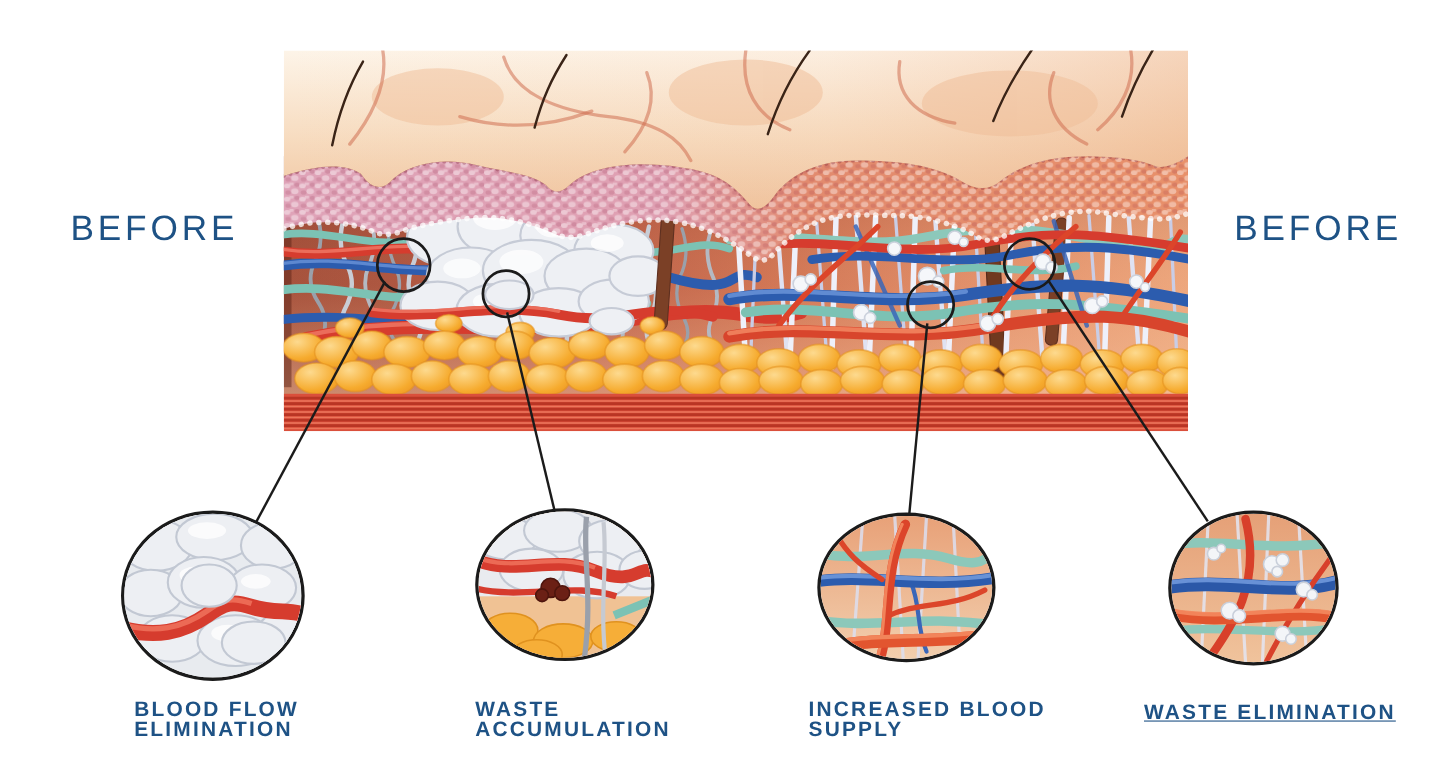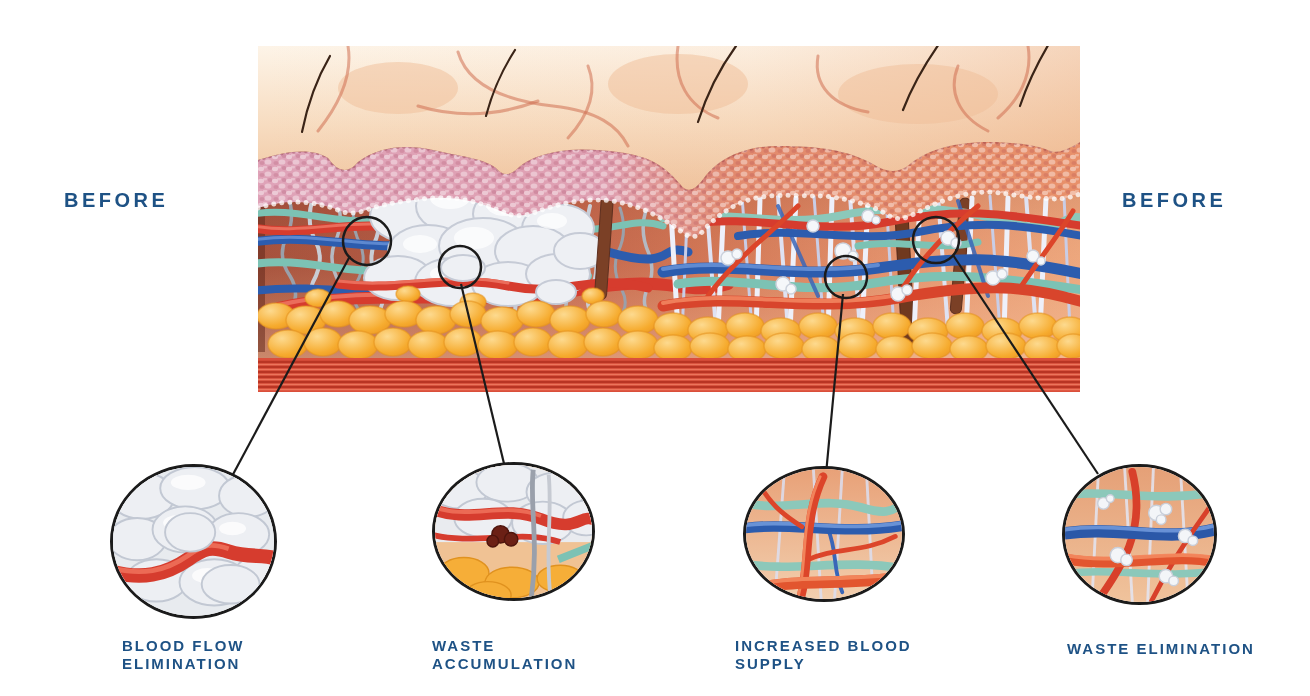--- a/index.html
+++ b/index.html
@@ -5,48 +5,48 @@
   html,body{margin:0;padding:0;}
   body{
     width:1310px;height:696px;position:relative;overflow:hidden;
     background:#ffffff;
     font-family:"Liberation Sans", sans-serif;
   }
   .stage{position:absolute;inset:0;}
   .side-label{
     position:absolute;
     color:var(--label-blue,#1e5285);
-    font-size:20px;font-weight:bold;letter-spacing:3.5px;
+    font-size:32px;font-weight:normal;letter-spacing:3.5px;
   }
   #before-label{left:64px;top:189px;}
   #after-label{left:1122px;top:189px;}
   .illustration{
     position:absolute;left:258px;top:46px;width:822px;height:346px;
   }
   .illustration svg{display:block;width:100%;height:100%;}
   #leader-lines{position:absolute;inset:0;z-index:1;pointer-events:none;}
   .callout{
     position:absolute;border:3px solid #1b1b1b;border-radius:50%;
     overflow:hidden;background:#fff;z-index:2;box-sizing:border-box;
   }
   .callout svg{display:block;width:100%;height:100%;}
   #callout-1{left:110px;top:464px;width:167px;height:155px;}
   #callout-2{left:432px;top:462px;width:163px;height:139px;}
   #callout-3{left:743px;top:466px;width:162px;height:136px;}
   #callout-4{left:1062px;top:464px;width:155px;height:141px;}
   .caption{
     position:absolute;
     color:var(--label-blue,#1e5285);
-    font-size:15px;font-weight:bold;letter-spacing:2px;line-height:18px;
+    font-size:19px;font-weight:bold;letter-spacing:2px;line-height:18px;
     white-space:nowrap;
   }
   #caption-1{left:122px;top:637px;}
   #caption-2{left:432px;top:637px;}
   #caption-3{left:735px;top:637px;}
-  #caption-4{left:1067px;top:640px;}
+  #caption-4{left:1040px;top:640px;text-decoration:underline;}
 </style>
 </head>
 <body style="background: rgb(255, 255, 255);">
 
 <div class="stage">
 
   <div class="side-label" id="before-label">BEFORE</div>
   <div class="side-label" id="after-label">BEFORE</div>
 
   <div class="illustration">

